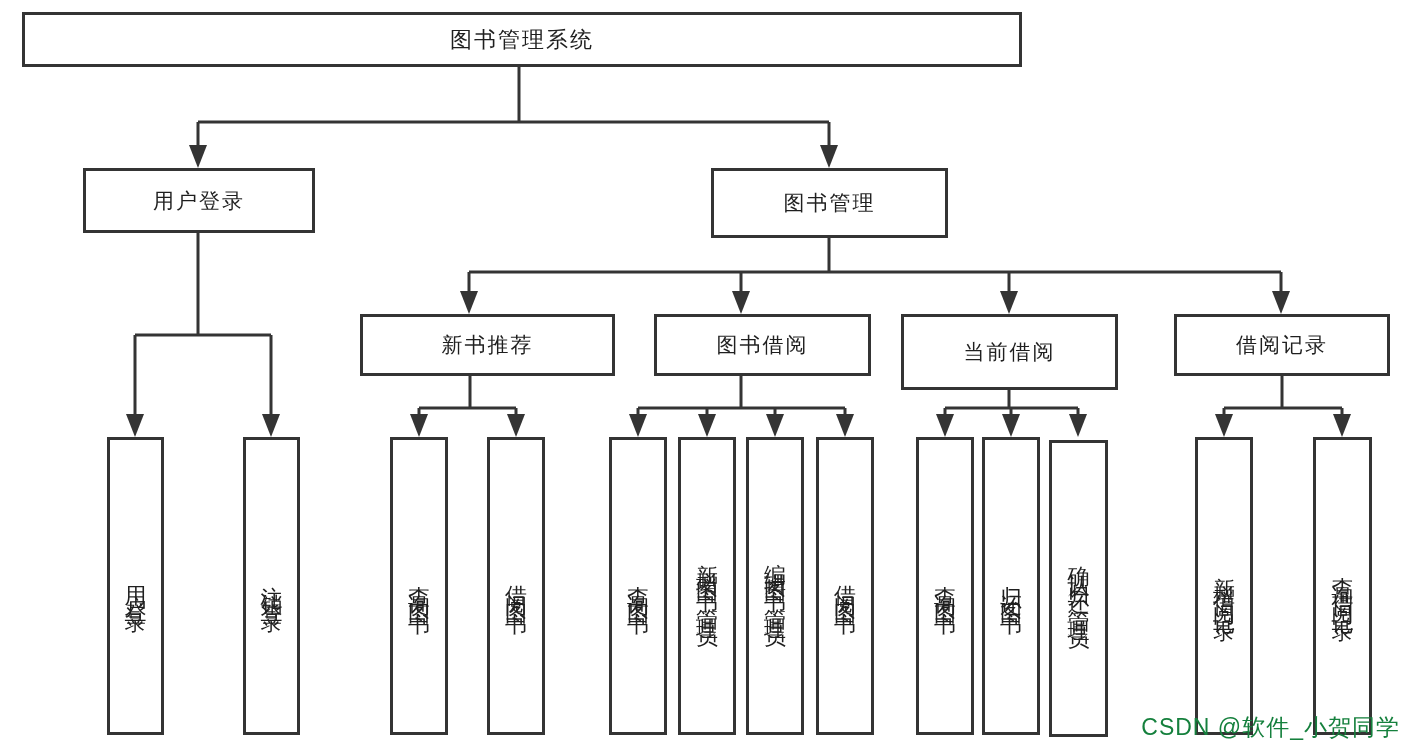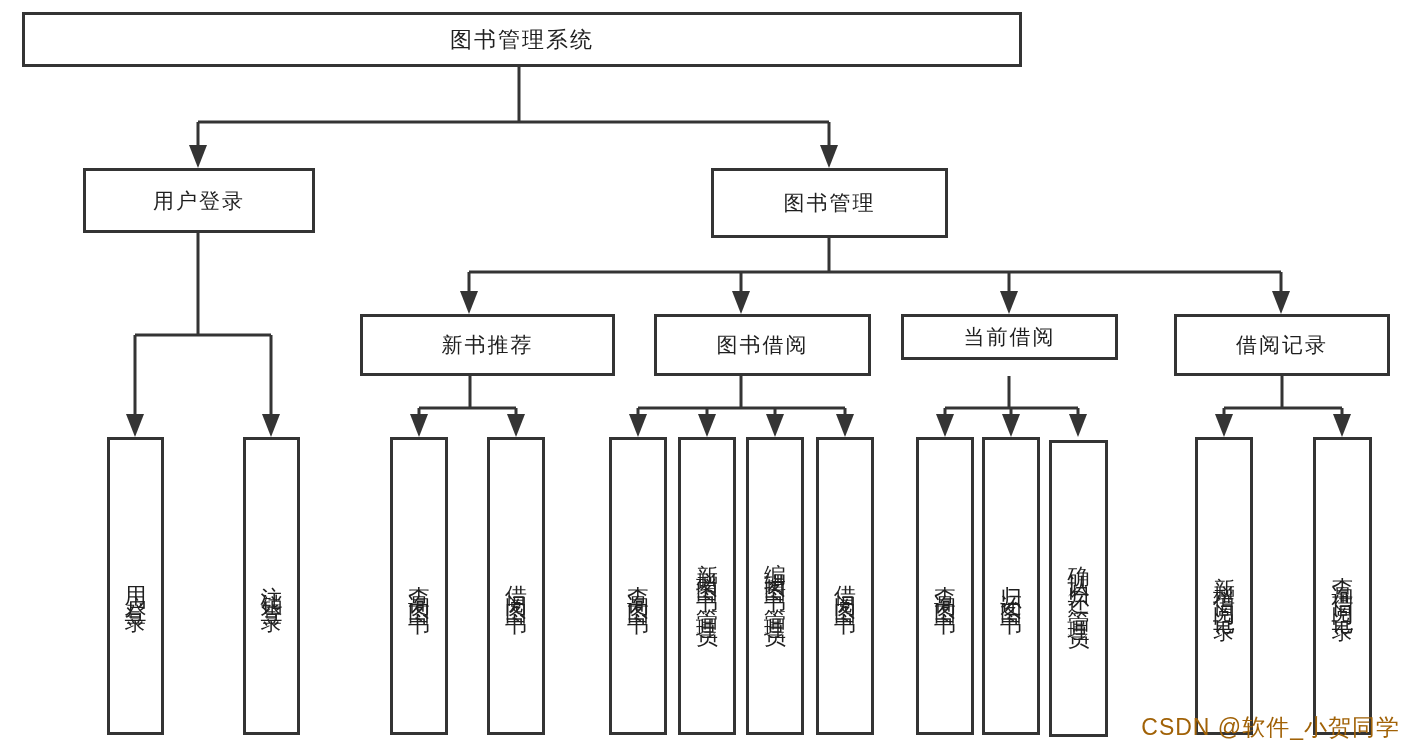--- a/index.html
+++ b/index.html
@@ -52,21 +52,21 @@
     letter-spacing: 9px;
     line-height: 1;
     white-space: nowrap;
   }
   .watermark {
     position: absolute;
     right: 5px;
     top: 712px;
     font-size: 23px;
     letter-spacing: 1px;
-    color: #a16207;
+    color: #15803d;
     z-index: 10;
     pointer-events: none;
     white-space: nowrap;
   }
 </style>
 </head>
 <body>
 
 <div class="stage">
 
@@ -123,21 +123,21 @@
   <div class="box" style="left:711px; top:168px; width:237px; height:70px;">
     <span>图书管理</span>
   </div>
 
   <div class="box" style="left:360px; top:314px; width:255px; height:62px;">
     <span>新书推荐</span>
   </div>
   <div class="box" style="left:632px; top:314px; width:217px; height:62px;margin-left:22px;">
     <span>图书借阅</span>
   </div>
-  <div class="box" style="left:901px; top:314px; width:217px; height:46px;">
+  <div class="box" style="left:901px; top:314px; width:217px; height:76px;">
     <span>当前借阅</span>
   </div>
   <div class="box" style="left:1174px; top:314px; width:216px; height:62px;">
     <span>借阅记录</span>
   </div>
 
   <div class="vbox" style="left:107px; top:437px; width:57px; height:298px;">
     <span class="vtext">用户登录</span>
   </div>
   <div class="vbox" style="left:243px; top:437px; width:57px; height:298px;">

